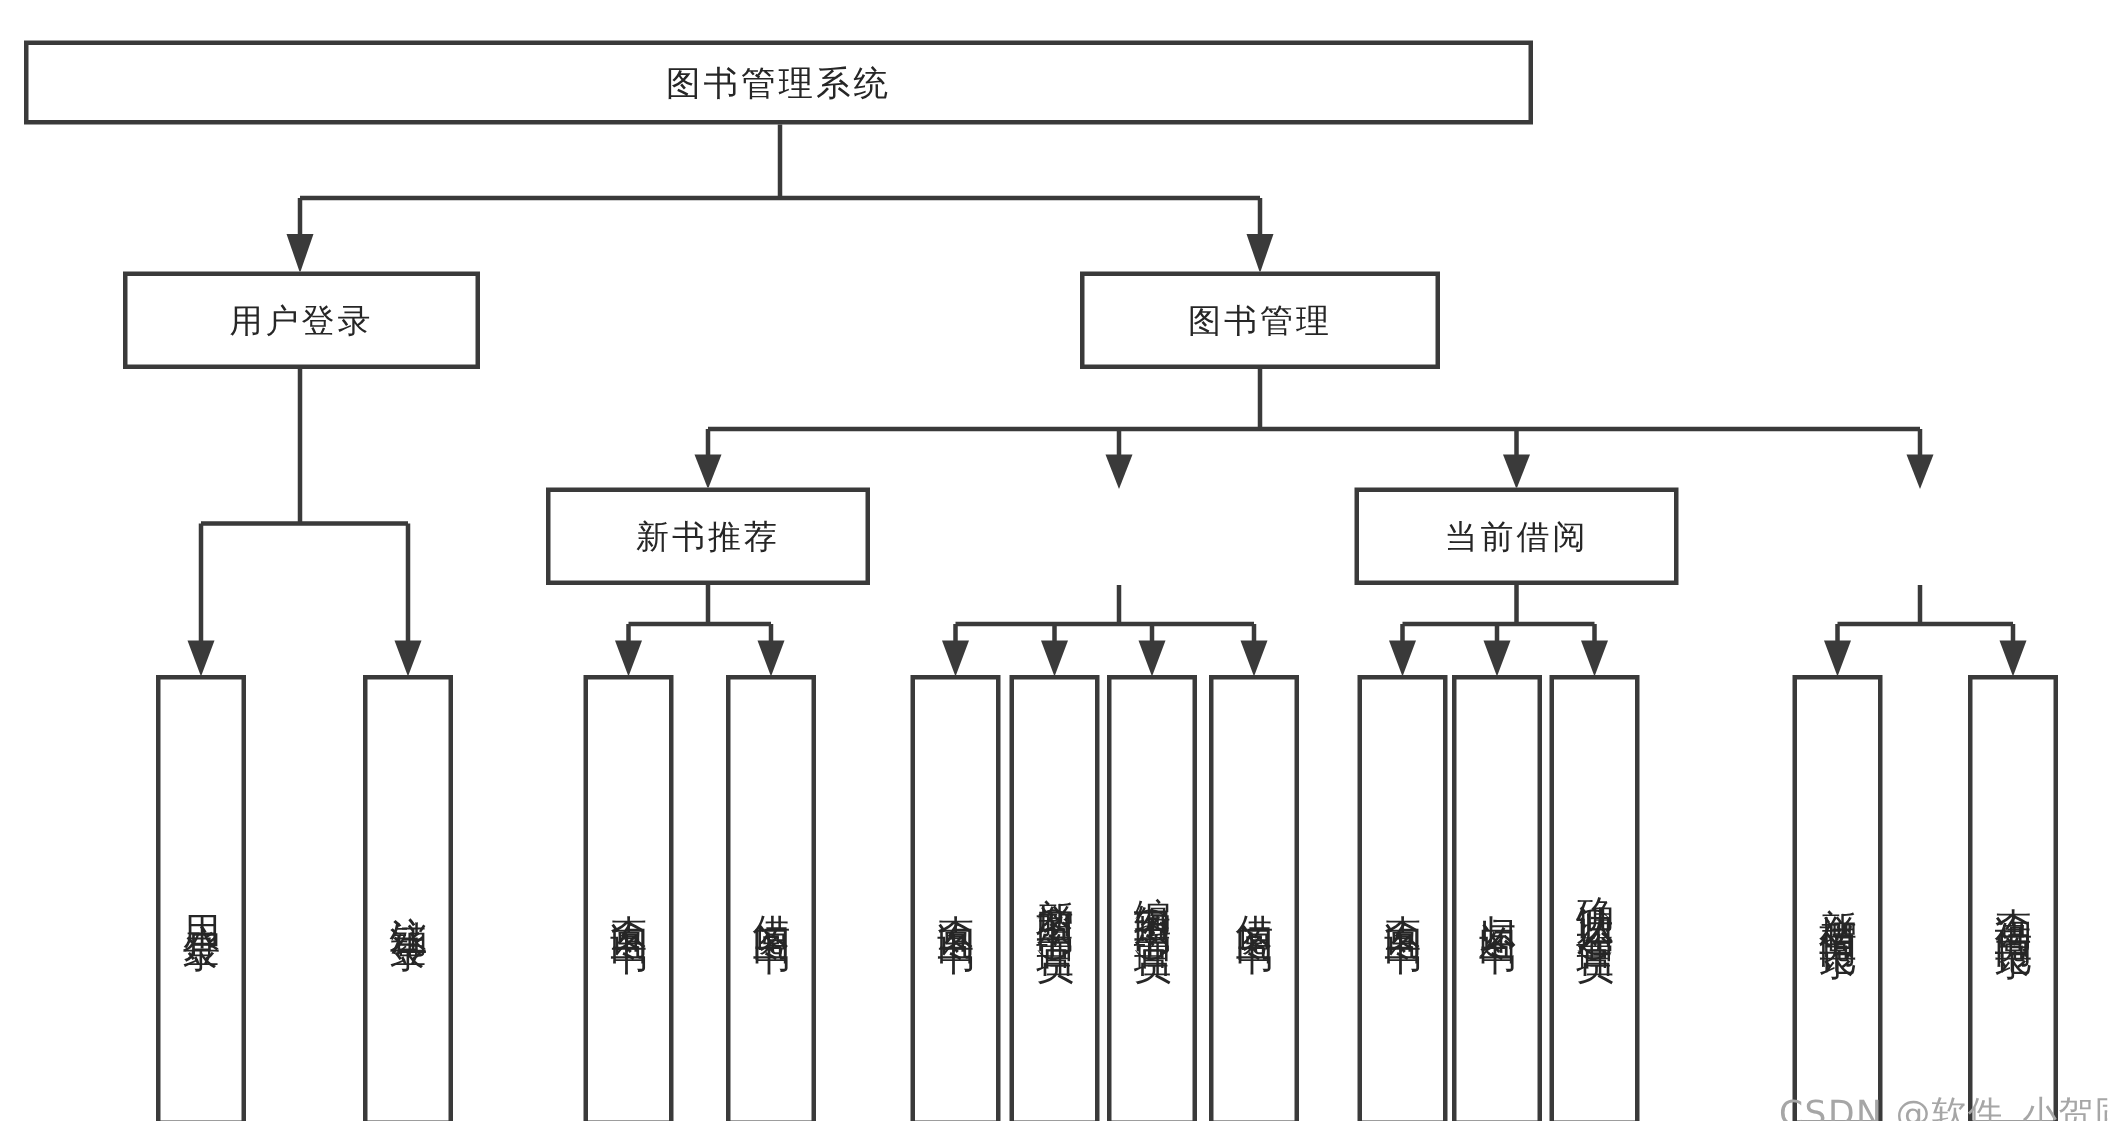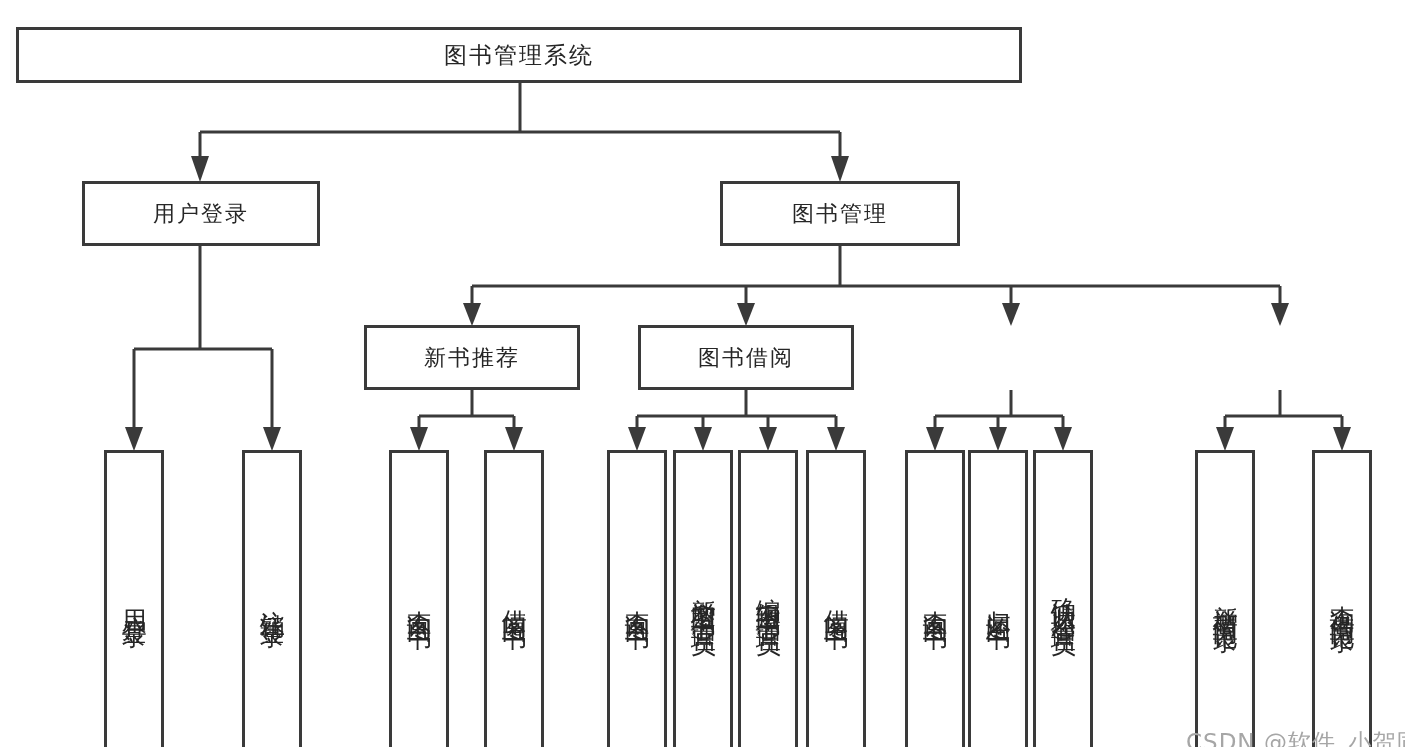--- a/index.html
+++ b/index.html
@@ -115,21 +115,21 @@
       <polygon points="1333,414 1351,414 1342,438"></polygon>
     </g>
   </svg>
 
   <div class="node root h-label">图书管理系统</div>
 
   <div class="node l2-a h-label">用户登录</div>
   <div class="node l2-b h-label">图书管理</div>
 
   <div class="node l3 m0 h-label">新书推荐</div>
-  <div class="node l3 m1 h-label">图书借阅</div>
+  <div class="node l3 m2 h-label">当前借阅</div>
 
   <div class="node leaf p01">用户登录</div>
   <div class="node leaf p02">注销登录</div>
 
   <div class="node leaf p11">查询图书</div>
   <div class="node leaf p12">借阅图书</div>
 
   <div class="node leaf p21">查询图书</div>
   <div class="node leaf p22">新增图书（管理员）</div>
   <div class="node leaf p23">编辑图书（管理员）</div>

